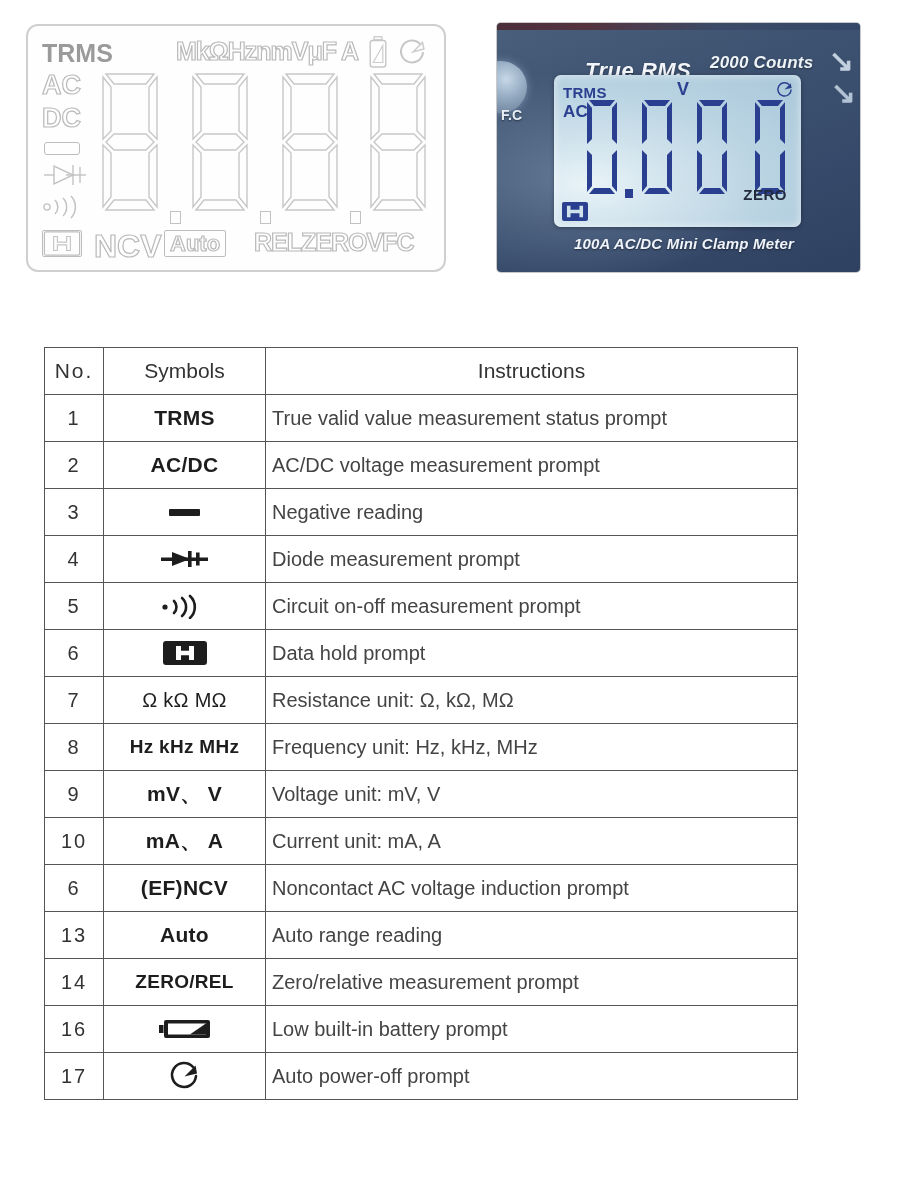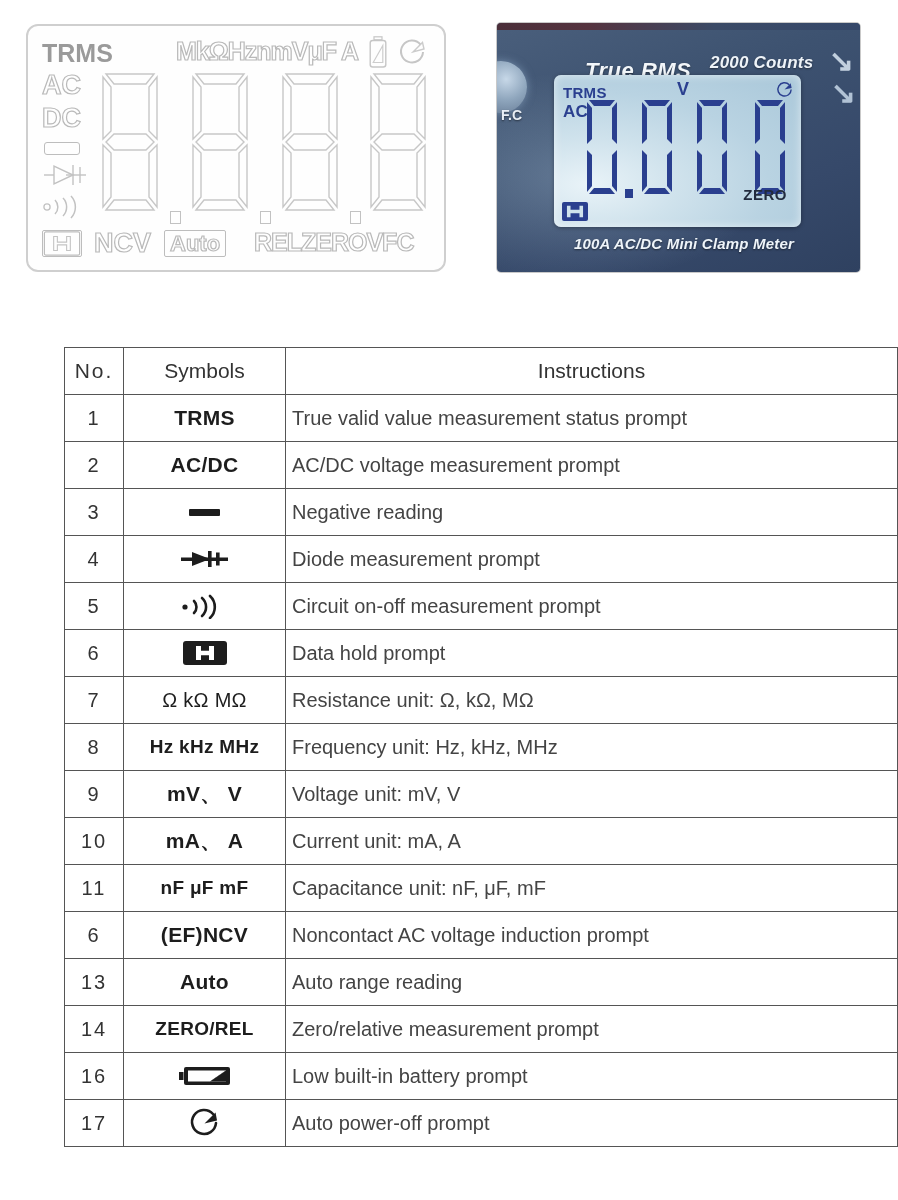--- a/index.html
+++ b/index.html
@@ -47,21 +47,21 @@
   #d-cont{position:absolute;left:0px;top:122px;width:44px;height:26px;}
 
   #diag-digits{position:absolute;left:66px;top:42px;width:332px;height:158px;}
   .seg-digit{position:absolute;top:0;width:72px;height:150px;}
   .dp{position:absolute;bottom:2px;width:11px;height:13px;
       border:1.3px solid #c2c2c2;box-sizing:border-box;}
 
   #diag-bottom{position:absolute;left:14px;top:202px;width:392px;height:36px;}
   #d-hold{position:absolute;left:0px;top:2px;width:40px;height:27px;
           border:1.5px solid #bdbdbd;border-radius:2px;box-sizing:border-box;}
-  #d-ncv{position:absolute;left:52px;top:2px;font-size:27px;}
+  #d-ncv{position:absolute;left:52px;top:2px;font-size:32px;}
   #d-autobox{position:absolute;left:122px;top:2px;height:27px;padding:0 5px;
              border:1.5px solid #bdbdbd;border-radius:2px;box-sizing:border-box;
              display:flex;align-items:center;}
   #d-auto{font-size:22px;}
   #d-rel{position:absolute;left:212px;top:2px;font-size:25px;letter-spacing:-1px;}
 
   
   #meter-photo{
     position:absolute;left:497px;top:23px;width:363px;height:249px;
     background:
@@ -108,24 +108,23 @@
   #lcd-value{position:absolute;left:28px;top:22px;width:214px;height:102px;}
   .lcd-seg{position:absolute;top:0;width:40px;height:100px;}
   .lcd-dp{position:absolute;bottom:1px;width:8px;height:9px;background:#2a3f8f;}
   #lcd-zero{position:absolute;right:14px;bottom:24px;font-size:15px;
      color:#222b3d;font-weight:bold;letter-spacing:.5px;}
   #lcd-hold{position:absolute;left:8px;bottom:6px;width:26px;height:19px;
      background:#2a3f8f;border-radius:2px;display:flex;align-items:center;justify-content:center;}
 
   
   #symbol-table{
-    position:absolute;left:44px;top:347px;width:834px;
+    position:absolute;left:44px;top:347px;width:754px;
     border-collapse:collapse;
     table-layout:fixed;
-    margin-left:20px;
   }
   #symbol-table td,#symbol-table th{
     border:1.6px solid #555;
     padding:0 6px;
     font-weight:normal;
     box-sizing:border-box;
   }
   #symbol-table th{font-size:21px;color:#333;text-align:center;height:47px;}
   .c-no{width:59px;text-align:center;font-size:20px;color:#333;letter-spacing:2px;}
   .c-sym{width:162px;text-align:center;}
@@ -416,25 +415,20 @@
       <td class="c-sym"><span class="sym-text">mV、 V</span></td>
       <td class="c-ins">Voltage unit: mV, V</td>
     </tr>
 
     <tr>
       <td class="c-no">10</td>
       <td class="c-sym"><span class="sym-text">mA、 A</span></td>
       <td class="c-ins">Current unit: mA, A</td>
     </tr>
 
-    <tr>
-      <td class="c-no">11</td>
-      <td class="c-sym"><span class="sym-text sm">nF μF mF</span></td>
-      <td class="c-ins">Capacitance unit: nF, μF, mF</td>
-    </tr>
 
     <tr>
       <td class="c-no">6</td>
       <td class="c-sym"><span class="sym-text">(EF)NCV</span></td>
       <td class="c-ins">Noncontact AC voltage induction prompt</td>
     </tr>
 
     <tr>
       <td class="c-no">13</td>
       <td class="c-sym"><span class="sym-text">Auto</span></td>

